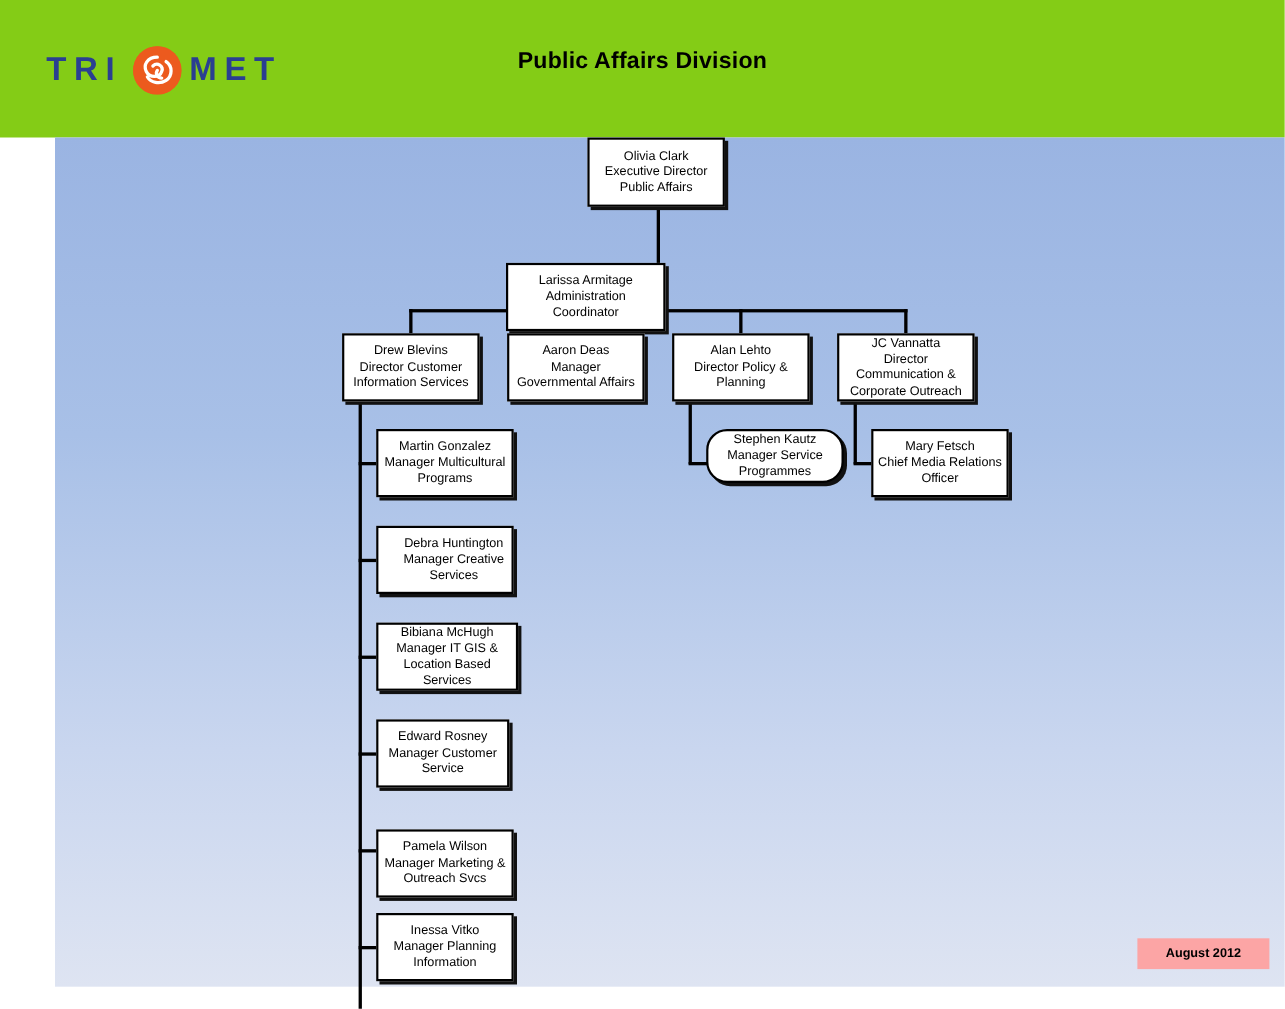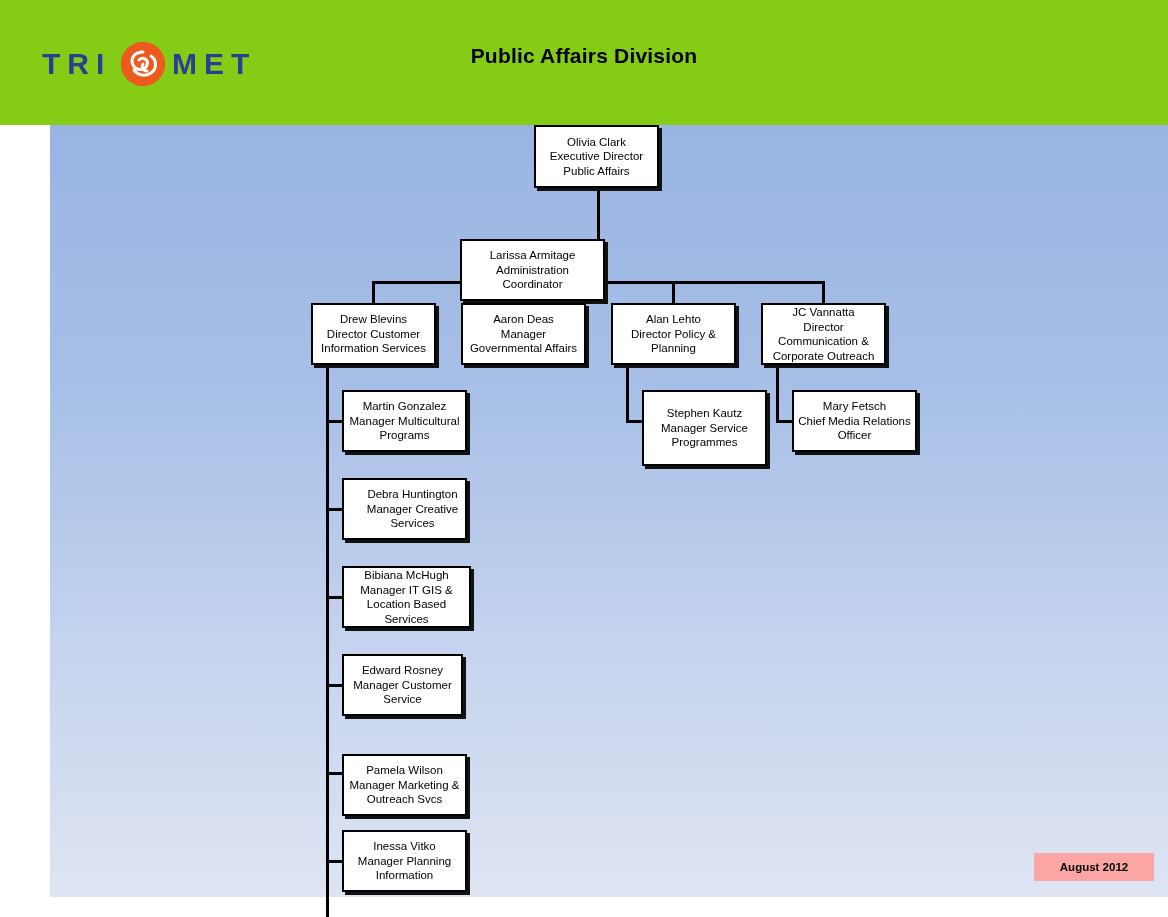--- a/index.html
+++ b/index.html
@@ -229,21 +229,21 @@
 Manager Marketing &amp;
 Outreach Svcs</span>
   </div>
 
   <div class="node" style="left:292px; top:705px; width:125px; height:62px;">
     <span class="node-label">Inessa Vitko
 Manager Planning
 Information</span>
   </div>
 
-  <div class="node" style="left:592px; top:265px; width:125px; height:76px;">
+  <div class="node" style="left:592px; top:265px; width:125px; height:49px;border-radius:19px;">
     <span class="node-label">Stephen Kautz
 Manager Service
 Programmes</span>
   </div>
 
   <div class="node" style="left:742px; top:265px; width:125px; height:62px;">
     <span class="node-label">Mary Fetsch
 Chief Media Relations
 Officer</span>
   </div>

